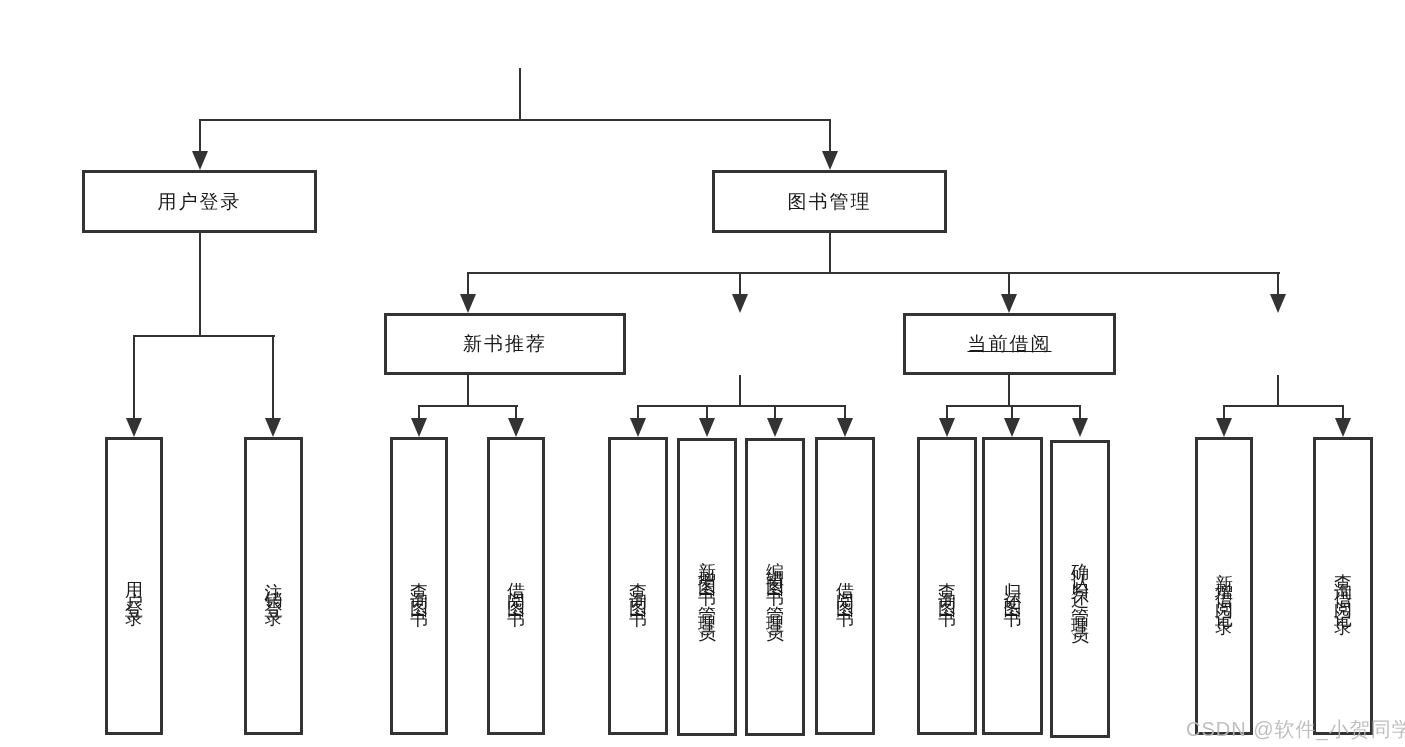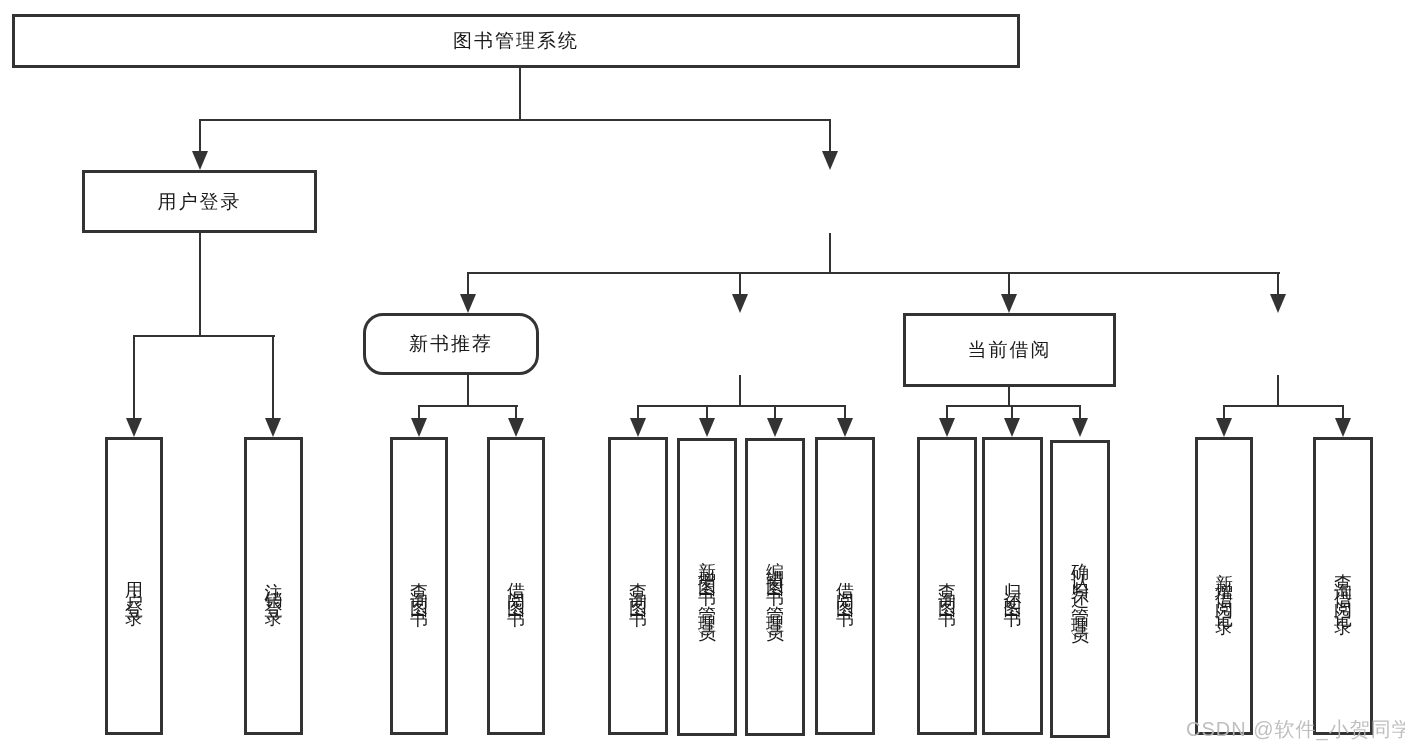--- a/index.html
+++ b/index.html
@@ -27,57 +27,57 @@
   .watermark{
     position:absolute;left:1186px;top:716px;z-index:5;
     font-size:20px;letter-spacing:1px;color:rgba(186,186,186,0.92);white-space:nowrap;
   }
 </style>
 </head>
 <body>
 
 <div class="canvas">
 
-  <div class="box" style="left:12px;top:14px;width:1008px;height:54px;">
-    <span class="hlabel">图书管理系统</span>
-  </div>
 
   <div class="vline" style="left:519px;top:68px;height:51px;"></div>
   <div class="hline" style="left:199px;top:119px;width:632px;"></div>
   <div class="vline" style="left:199px;top:119px;height:34px;"></div>
   <div class="arr" style="left:200px;top:151px;"></div>
   <div class="vline" style="left:829px;top:119px;height:34px;"></div>
   <div class="arr" style="left:830px;top:151px;"></div>
 
   <div class="box" style="left:82px;top:170px;width:235px;height:63px;">
     <span class="hlabel">用户登录</span>
+  </div>
+  <div class="box" style="left:712px;top:170px;width:235px;height:63px;">
+    <span class="hlabel">图书管理</span>
   </div>
 
   <div class="vline" style="left:199px;top:233px;height:102px;"></div>
   <div class="hline" style="left:133px;top:335px;width:142px;"></div>
   <div class="vline" style="left:133px;top:335px;height:84px;"></div>
   <div class="arr" style="left:134px;top:418px;"></div>
   <div class="vline" style="left:272px;top:335px;height:84px;"></div>
   <div class="arr" style="left:273px;top:418px;"></div>
 
   <div class="vline" style="left:829px;top:233px;height:41px;"></div>
   <div class="hline" style="left:467px;top:272px;width:813px;"></div>
   <div class="vline" style="left:467px;top:272px;height:24px;"></div>
   <div class="arr" style="left:468px;top:294px;"></div>
   <div class="vline" style="left:739px;top:272px;height:24px;"></div>
   <div class="arr" style="left:740px;top:294px;"></div>
   <div class="vline" style="left:1008px;top:272px;height:24px;"></div>
   <div class="arr" style="left:1009px;top:294px;"></div>
   <div class="vline" style="left:1277px;top:272px;height:24px;"></div>
   <div class="arr" style="left:1278px;top:294px;"></div>
 
-  <div class="box" style="left:363px;top:313px;width:176px;height:62px;border-radius:20px;">
+  <div class="box" style="left:384px;top:313px;width:242px;height:62px;">
     <span class="hlabel">新书推荐</span>
   </div>
-  <div class="box" style="left:903px;top:313px;width:213px;height:74px;">
+  <div class="box" style="left:903px;top:313px;width:213px;height:62px;text-decoration:underline;">
     <span class="hlabel">当前借阅</span>
   </div>
 
   <div class="vline" style="left:467px;top:375px;height:32px;"></div>
   <div class="hline" style="left:418px;top:405px;width:100px;"></div>
   <div class="vline" style="left:418px;top:405px;height:16px;"></div>
   <div class="arr" style="left:419px;top:418px;"></div>
   <div class="vline" style="left:515px;top:405px;height:16px;"></div>
   <div class="arr" style="left:516px;top:418px;"></div>
 

